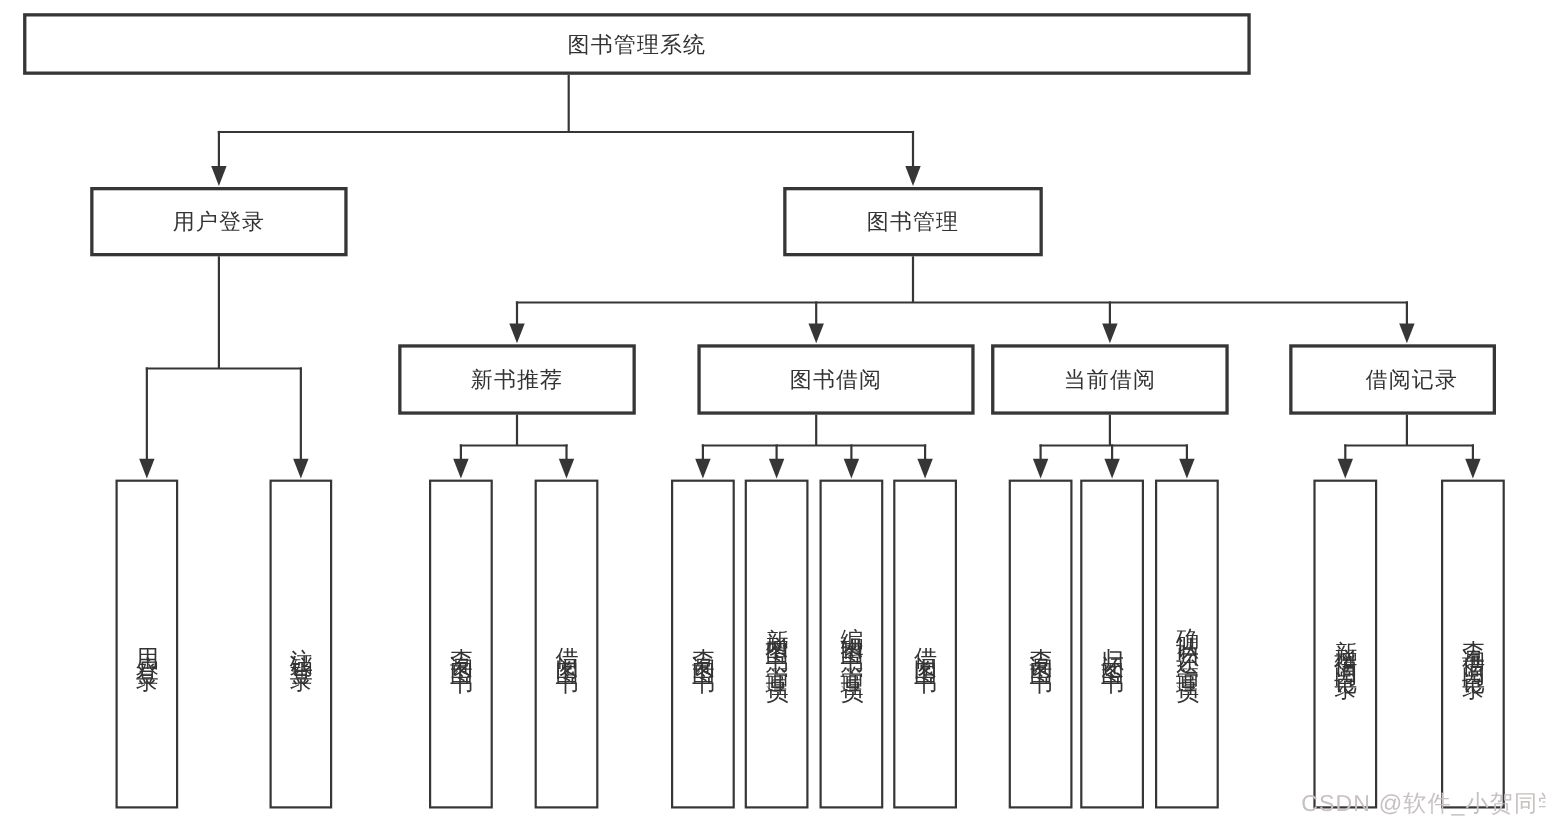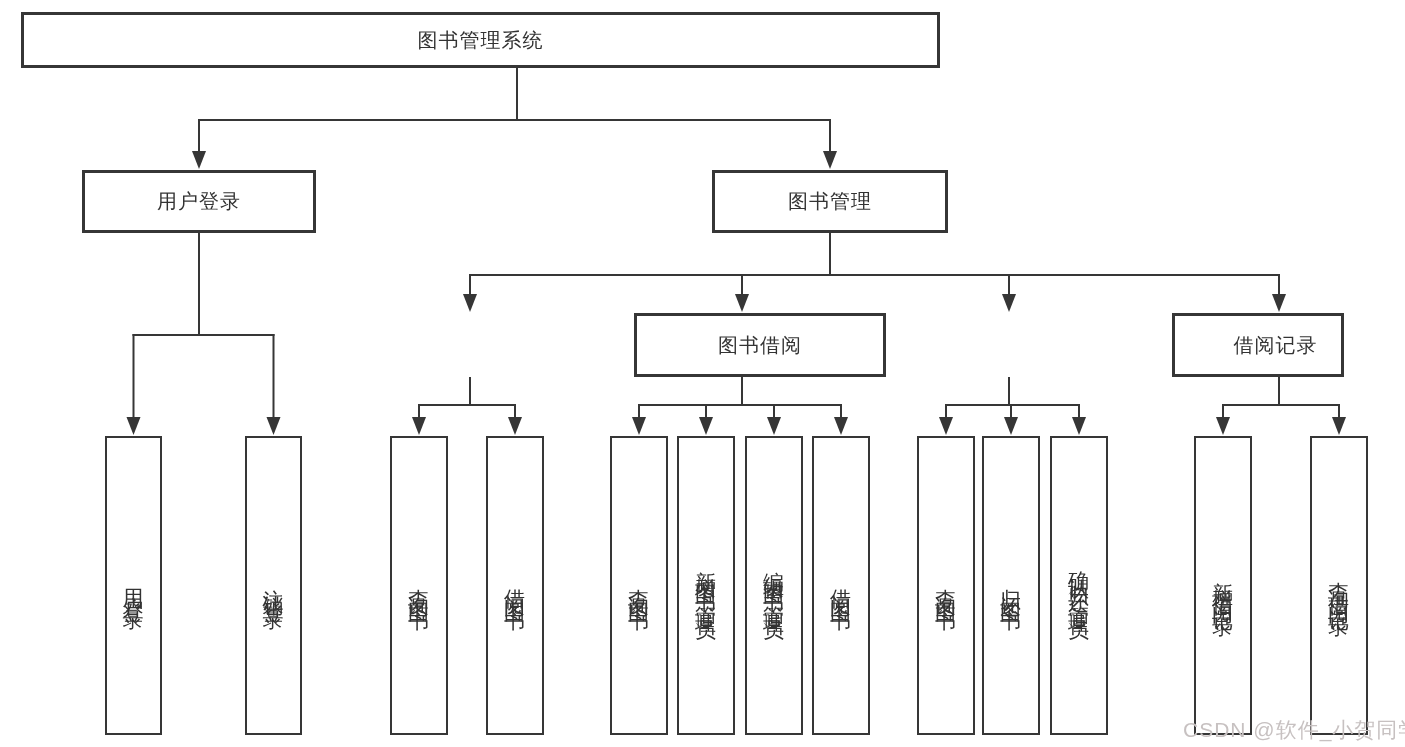--- a/index.html
+++ b/index.html
@@ -129,35 +129,41 @@
     <g>
       <line x1="1279" y1="377" x2="1279" y2="405"></line>
       <line x1="1222" y1="405" x2="1340" y2="405"></line>
       <line x1="1223" y1="404" x2="1223" y2="419"></line>
       <polygon points="1216,417 1230,417 1223,435"></polygon>
       <line x1="1339" y1="404" x2="1339" y2="419"></line>
       <polygon points="1332,417 1346,417 1339,435"></polygon>
     </g>
   </svg>
 
-  <div class="node thick" style="left:21px; top:12px; width:919px; height:56px;">
+  <div class="node thick" style="left:21px; top:12px; width:1116px; height:56px;">
     <span>图书管理系统</span>
   </div>
 
   <div class="node thick" style="left:82px; top:170px; width:234px; height:63px;">
     <span>用户登录</span>
   </div>
   <div class="node thick" style="left:712px; top:170px; width:236px; height:63px;text-align:right;">
     <span>图书管理</span>
   </div>
 
+  <div class="node thick" style="left:362px; top:313px; width:216px; height:64px;">
+    <span>新书推荐</span>
+  </div>
   <div class="node thick" style="left:634px; top:313px; width:252px; height:64px;">
     <span>图书借阅</span>
   </div>
-  <div class="node thick" style="left:1172px; top:313px; width:172px; height:64px;padding-left:35px;">
+  <div class="node thick" style="left:901px; top:313px; width:216px; height:64px;">
+    <span>当前借阅</span>
+  </div>
+  <div class="node thick" style="left:1172px; top:313px; width:188px; height:64px;padding-left:35px;">
     <span>借阅记录</span>
   </div>
 
   <div class="node" style="left:105px; top:436px; width:57px; height:299px;">
     <span class="vlabel">用户登录</span>
   </div>
   <div class="node" style="left:245px; top:436px; width:57px; height:299px;">
     <span class="vlabel">注销登录</span>
   </div>
 

